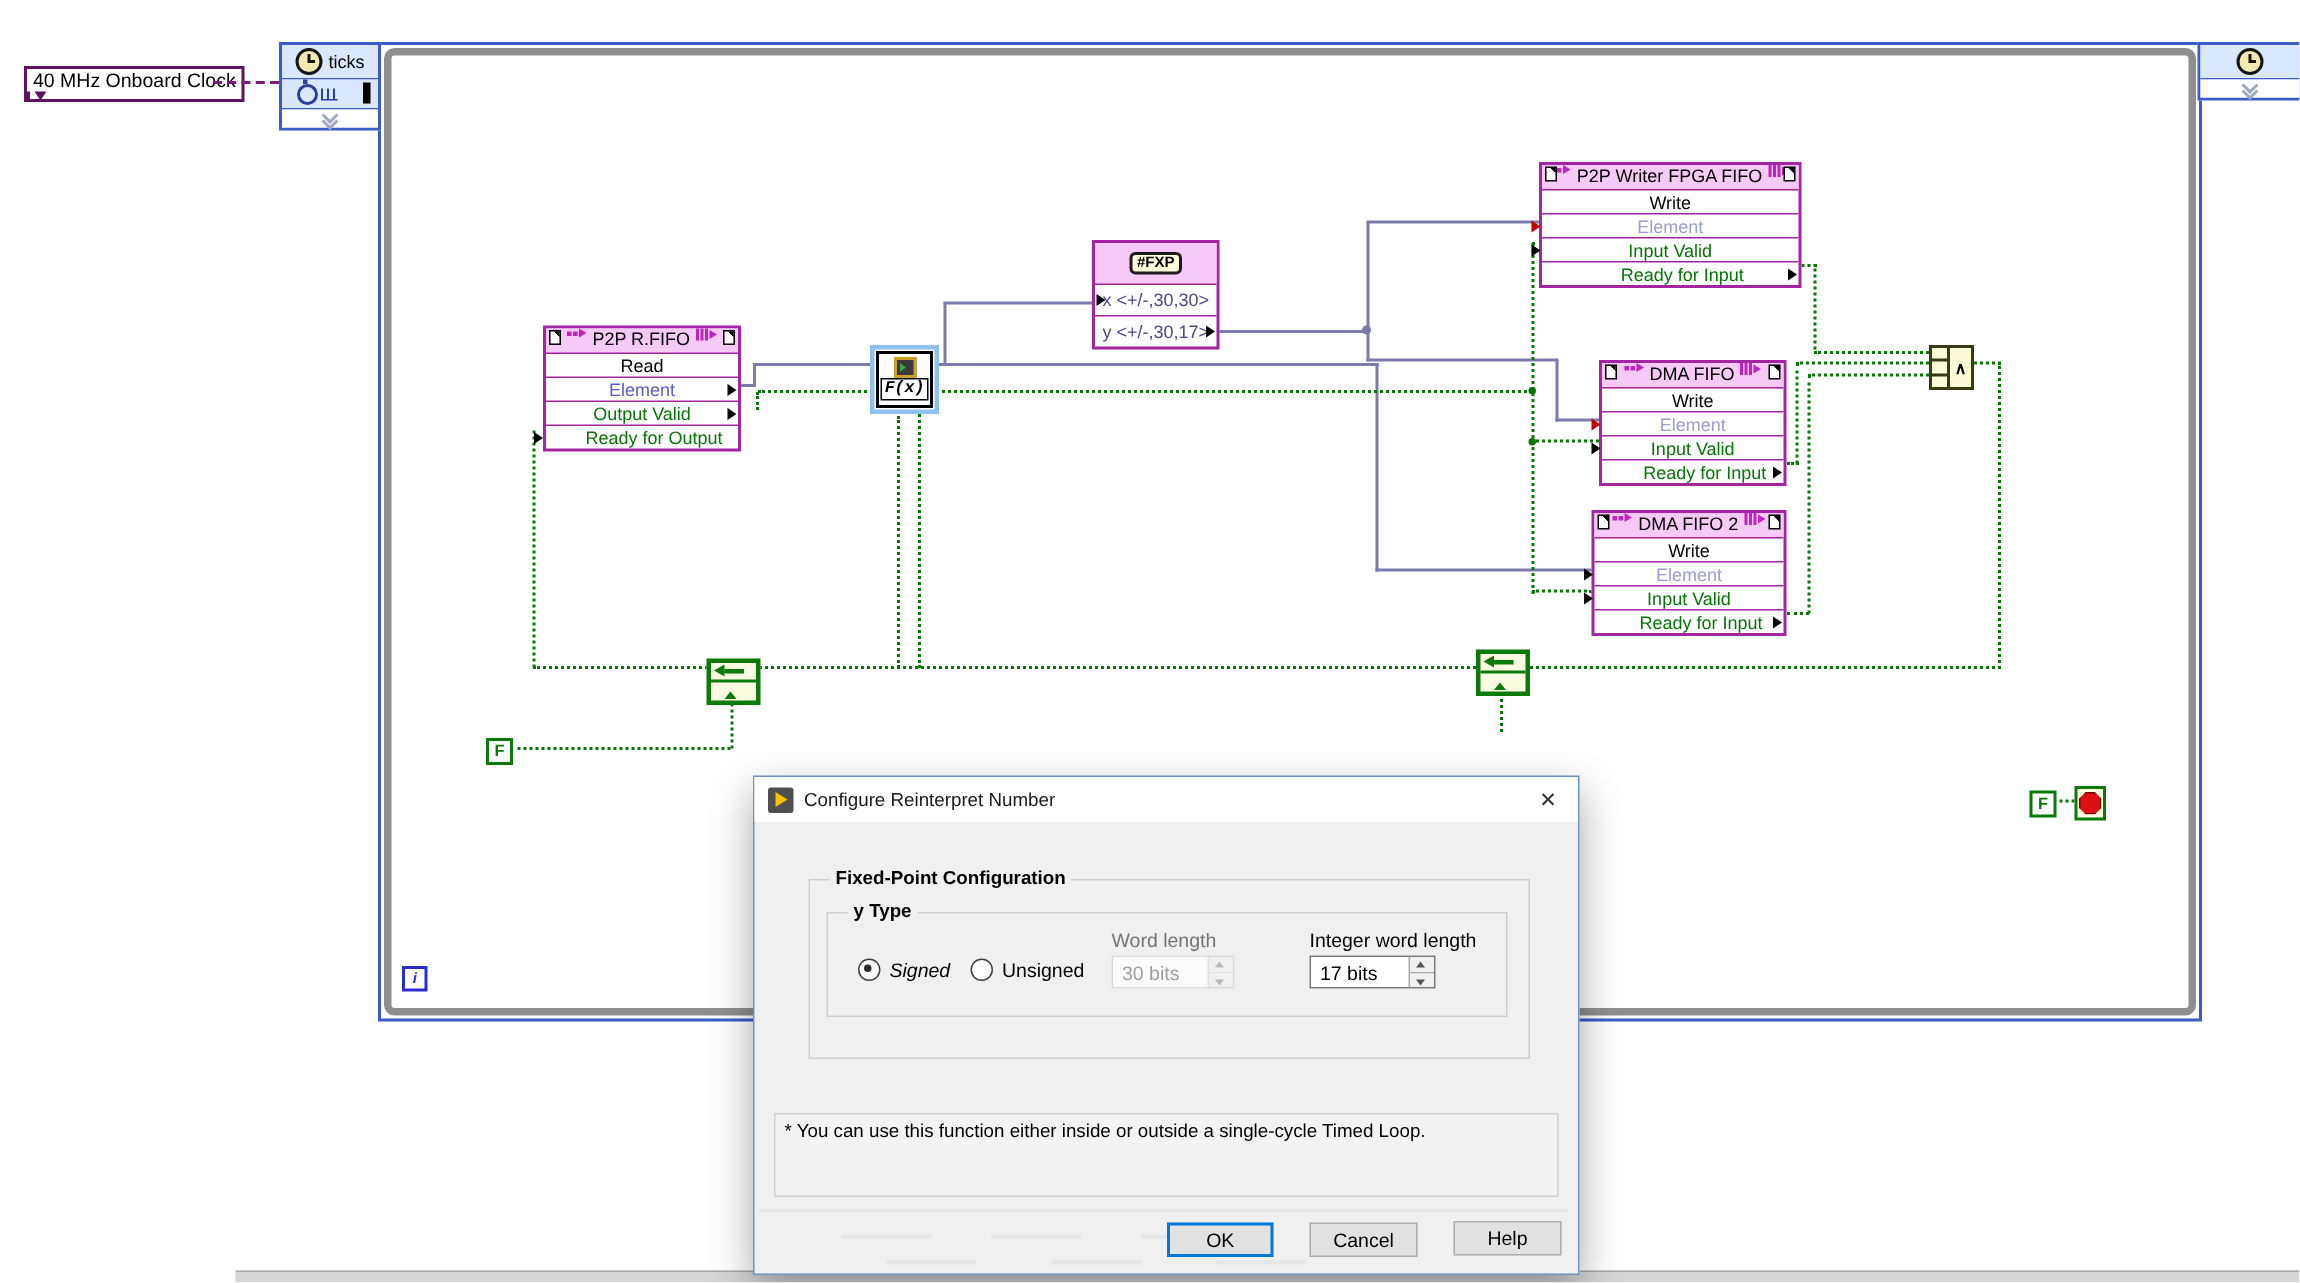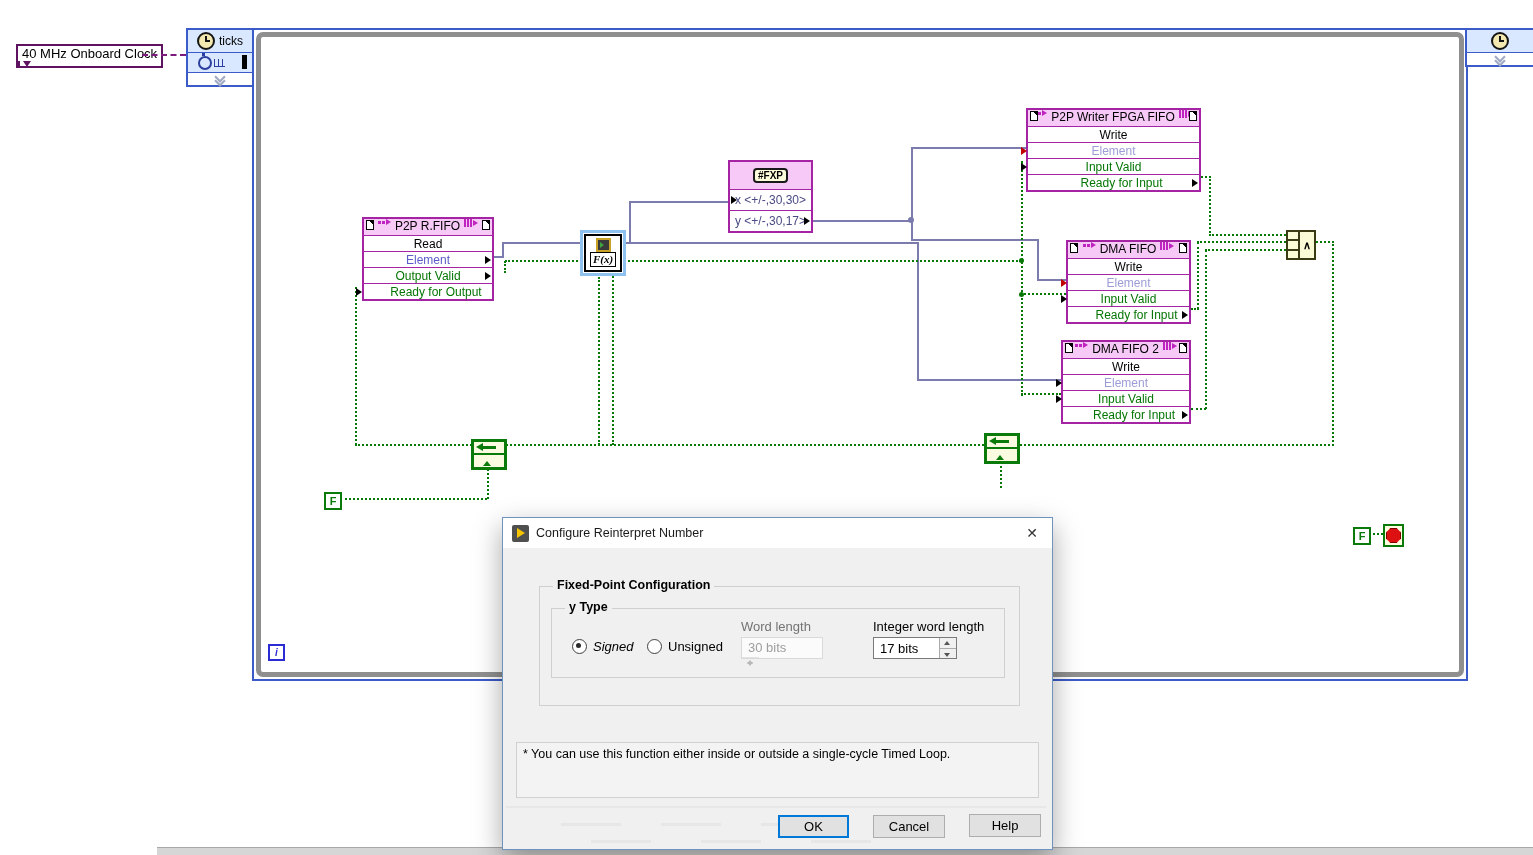--- a/index.html
+++ b/index.html
@@ -70,21 +70,21 @@
              align-items:center;justify-content:center;color:#4A4A84;}
   .fxp .frow:last-child{border-bottom:none;}
 
   
   .fxnode{position:absolute;left:580px;top:230px;width:40px;height:40px;border:3px solid #8FC1EE;background:#fff;}
   .fxin{position:absolute;left:1px;top:1px;width:34px;height:34px;border:2px solid #000;
         display:flex;flex-direction:column;align-items:center;}
   .chip{margin-top:2px;width:11px;height:10px;background:#3A3A3A;border:2px solid #C9A227;position:relative;}
   .chip::after{content:"";position:absolute;left:2px;top:2px;width:0;height:0;
                border-top:3px solid transparent;border-bottom:3px solid transparent;border-left:4px solid #3FA33F;}
-  .fxlbl{margin-top:0px;border:1px solid #000;padding:0 2px;font-family:Liberation Serif, serif;
+  .fxlbl{margin-top:0px;border:1px solid #000;padding:0 2px;font-family:Liberation Mono, monospace;
          font-style:italic;font-weight:bold;font-size:11px;line-height:13px;color:#000;}
 
   
   .and{position:absolute;left:1286px;top:230px;width:26px;height:26px;background:#FBFBD8;
        border:2px solid #3A3A14;display:flex;}
   .and .cells{width:10px;border-right:2px solid #3A3A14;display:flex;flex-direction:column;}
   .and .cells div{flex:1;border-bottom:2px solid #3A3A14;} .and .cells div:last-child{border-bottom:none;}
   .and .sym{flex:1;display:flex;align-items:center;justify-content:center;
             font-size:11px;font-weight:bold;color:#000;}
 
@@ -140,21 +140,21 @@
   .flabel.dim{color:#737373;}
   .spin{position:absolute;height:22px;background:#fff;border:1px solid #7A7A7A;display:flex;box-sizing:border-box;}
   .spin .val{flex:1;display:flex;align-items:center;padding-left:6px;font-size:13px;color:#000;}
   .spin .btns{width:16px;display:flex;flex-direction:column;border-left:1px solid #ABABAB;}
   .spin .btns div{flex:1;background:#F0F0F0;position:relative;}
   .spin .btns div.up{border-bottom:1px solid #ABABAB;}
   .spin .btns div::after{content:"";position:absolute;left:4px;width:0;height:0;
        border-left:3.5px solid transparent;border-right:3.5px solid transparent;}
   .spin .btns div.up::after{top:3px;border-bottom:4px solid #555;}
   .spin .btns div.dn::after{top:4px;border-top:4px solid #555;}
-  .spin.dis{border-color:#D9D9D9;background:#FBFBFB;flex-direction:column;}
+  .spin.dis{border-color:#D9D9D9;background:#FBFBFB;}
   .spin.dis .val{color:#9E9E9E;}
   .spin.dis .btns{border-left-color:#E3E3E3;}
   .spin.dis .btns div.up{border-bottom-color:#E3E3E3;}
   .spin.dis .btns div.up::after{border-bottom-color:#B8B8B8;}
   .spin.dis .btns div.dn::after{border-top-color:#B8B8B8;}
   .note{position:absolute;left:13px;top:224px;width:523px;height:56px;border:1px solid #D0D0D0;
         background:#F3F3F3;padding:4px 6px;box-sizing:border-box;font-size:12.5px;color:#000;}
   .btn{position:absolute;height:23px;background:#E1E1E1;border:1px solid #ADADAD;font-size:13px;color:#000;
        display:flex;align-items:center;justify-content:center;box-sizing:border-box;}
   .btn.focus{border:2px solid #0078D7;}

